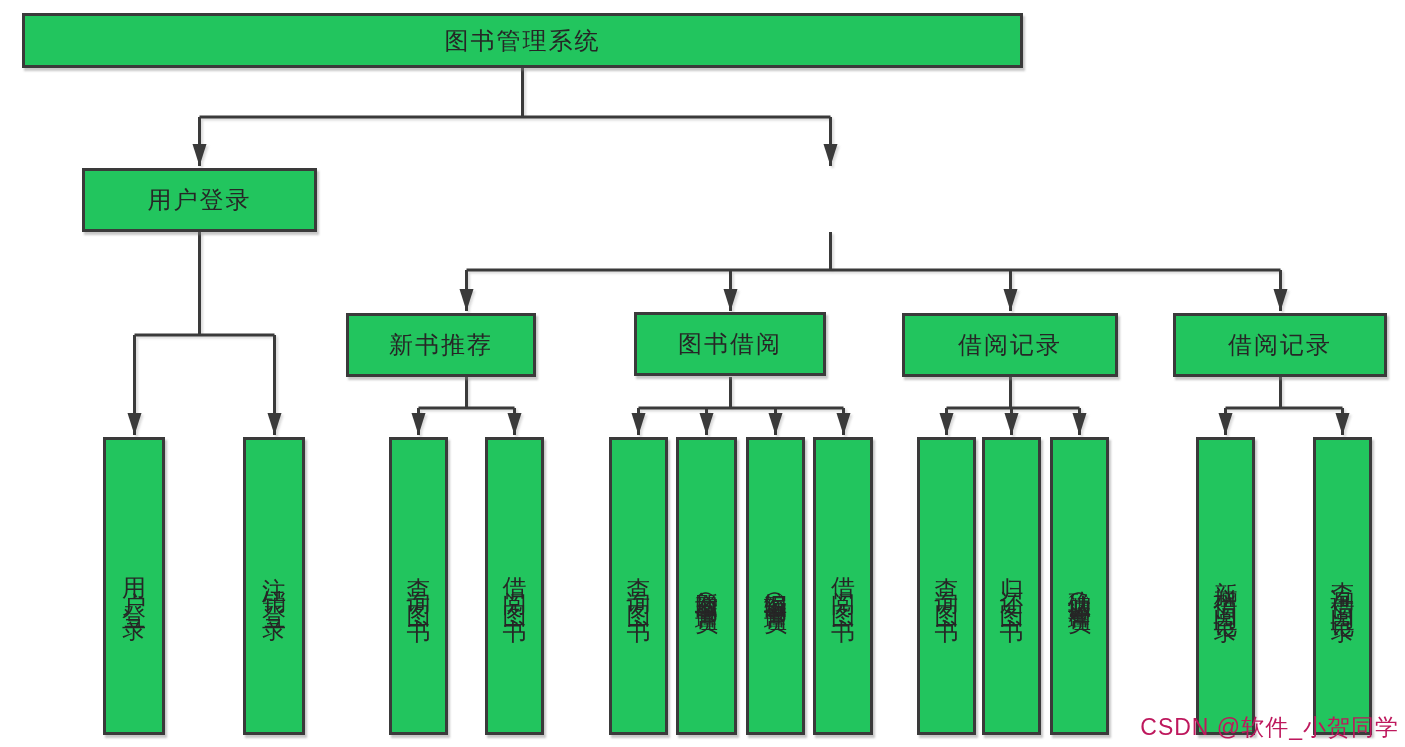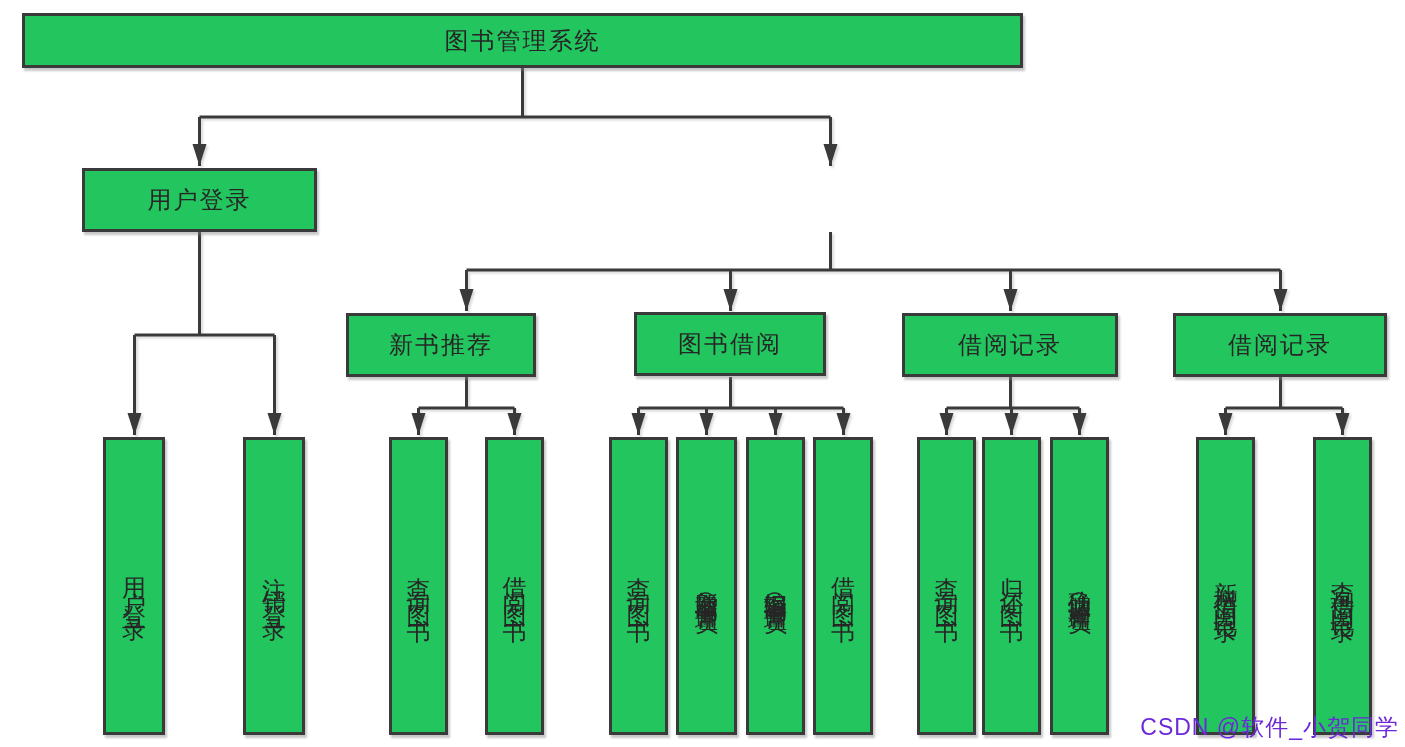--- a/index.html
+++ b/index.html
@@ -20,21 +20,21 @@
   .hlabel{font-size:24px;letter-spacing:2px;white-space:nowrap;}
   .vlabel{
     writing-mode:vertical-rl;text-orientation:mixed;
     font-size:24px;line-height:1;white-space:nowrap;
   }
   .vs-wide{letter-spacing:14px;}
   .vs-med{letter-spacing:8px;}
   .vs-tight{font-size:23px;letter-spacing:3px;}
   .watermark{
     position:absolute;right:6px;bottom:4px;
-    font-size:23px;color:#6d28d9;letter-spacing:1px;white-space:nowrap;
+    font-size:23px;color:#be185d;letter-spacing:1px;white-space:nowrap;
   }
 </style>
 </head>
 <body>
 
 <div class="canvas">
 
   <svg class="connectors" viewBox="0 0 1405 747" xmlns="http://www.w3.org/2000/svg">
     <defs>
       <marker id="ah" viewBox="0 0 24 16" refX="23" refY="8" markerWidth="24" markerHeight="16" markerUnits="userSpaceOnUse" orient="auto">

